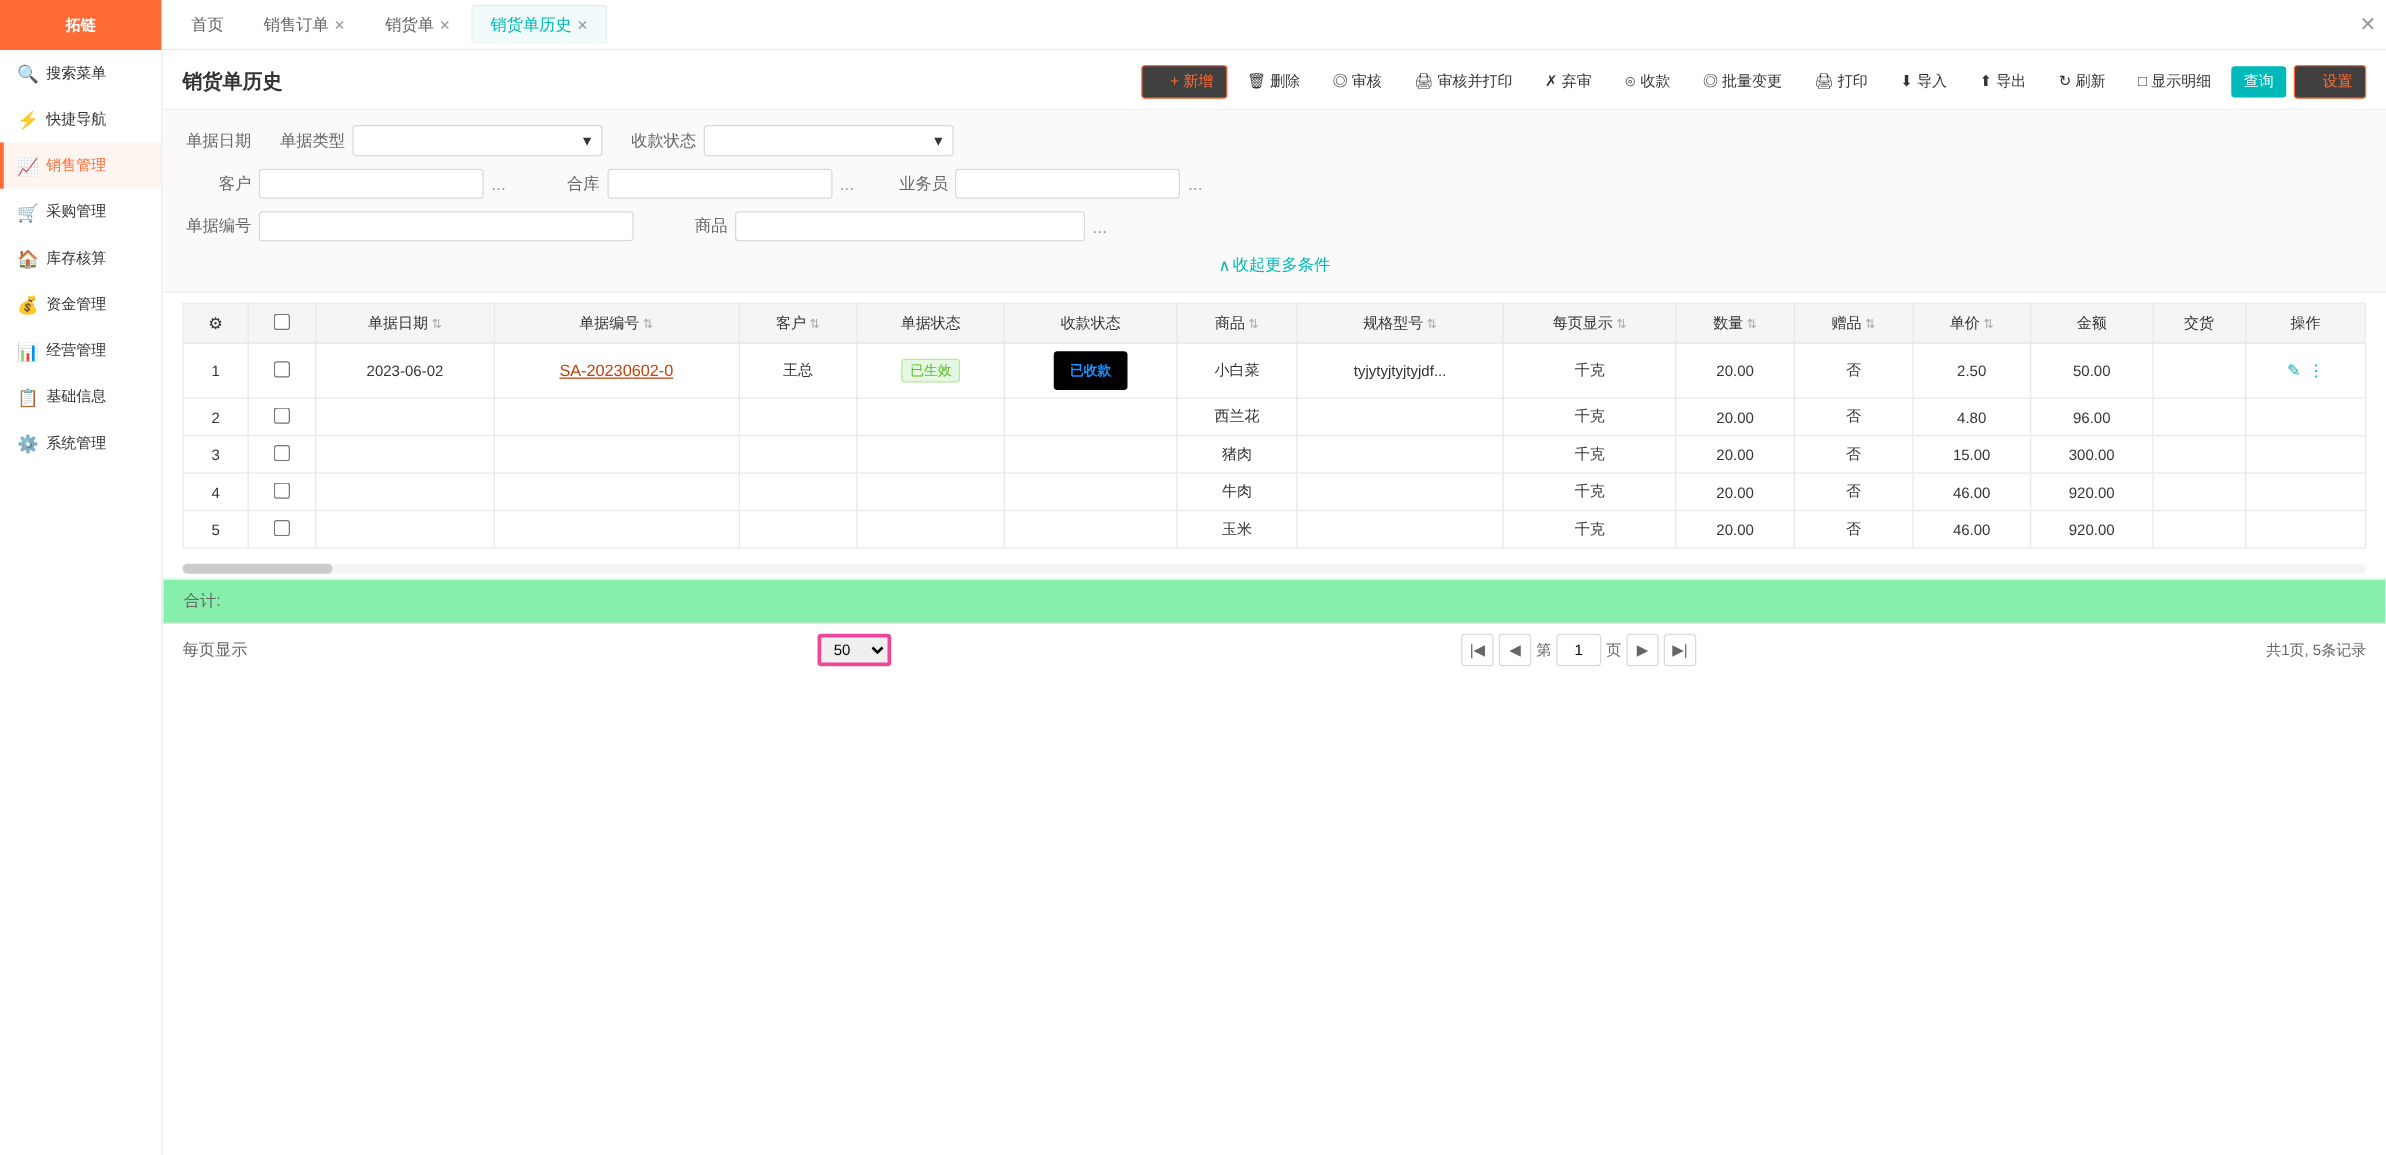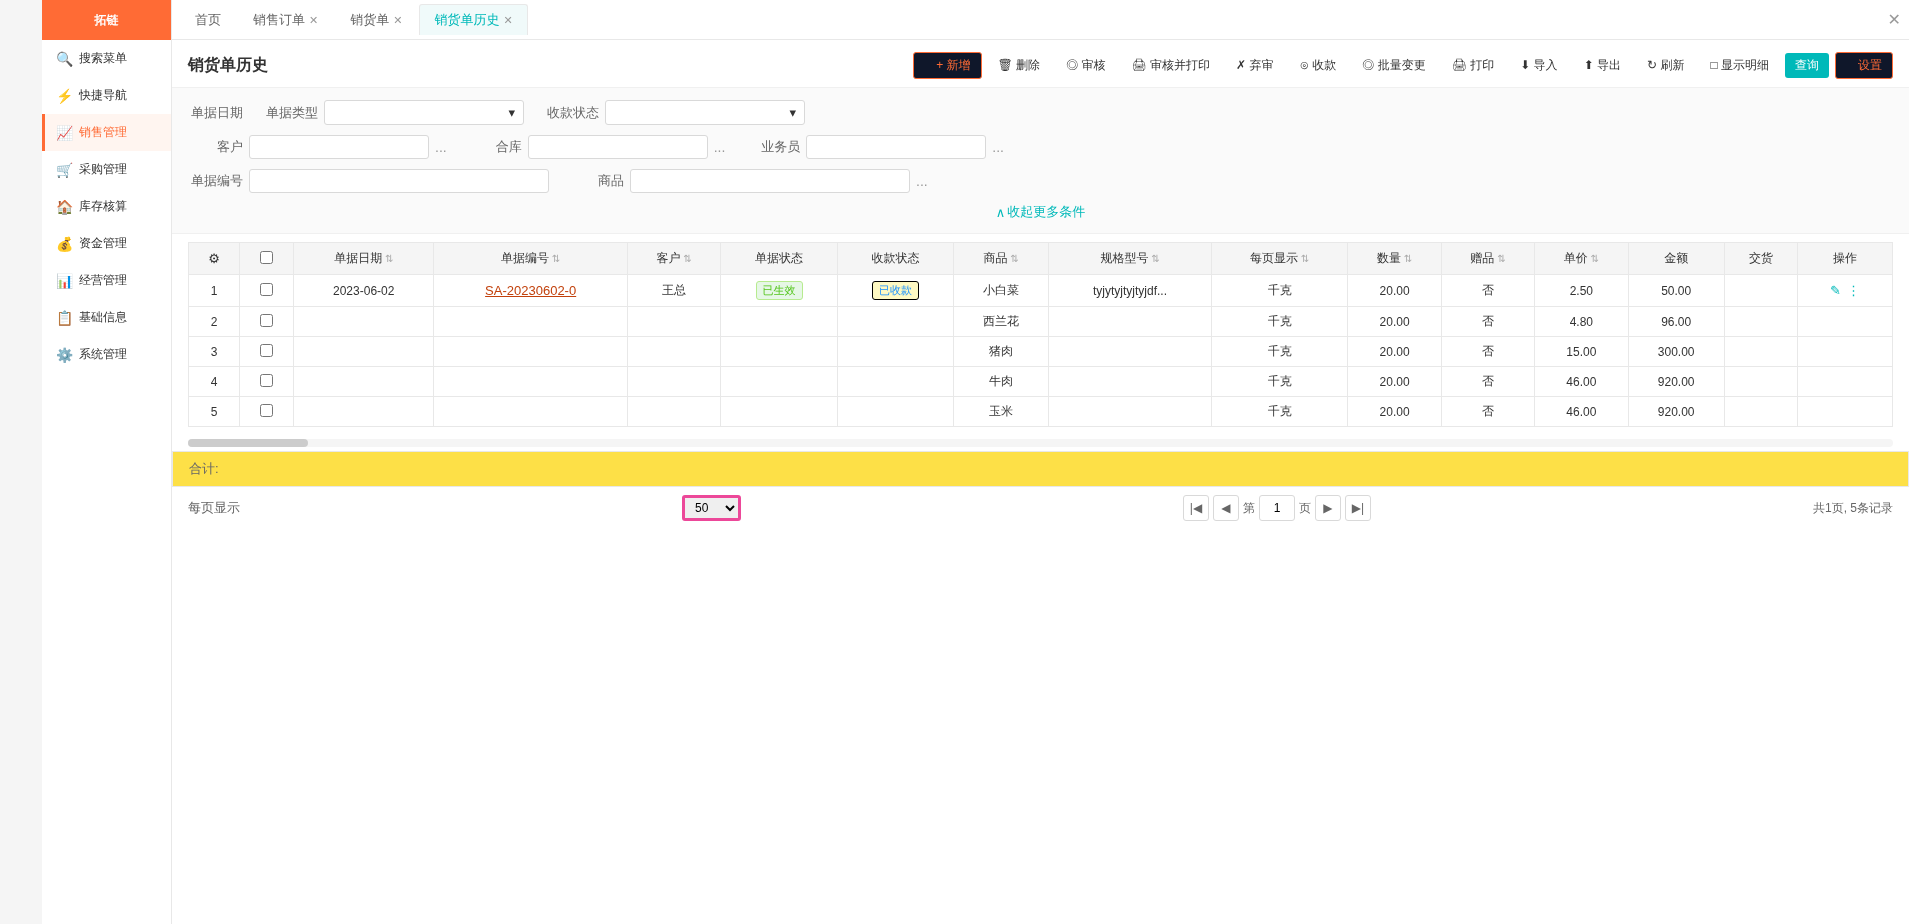--- a/index.html
+++ b/index.html
@@ -1,19 +1,19 @@
 <!DOCTYPE html>
 <html><head>
   <meta charset="utf-8">
   <style>
     * { box-sizing: border-box; margin: 0; padding: 0; font-family: 'Microsoft YaHei', Arial, sans-serif; font-size: 13px; }
     body { display: flex; height: 924px; overflow: hidden; background: #f5f5f5; }
 
     
-    .sidebar { width: 130px; background: #fff; border-right: 1px solid #e8e8e8; display: flex; flex-direction: column; height: 100%; margin-left: 42px; }
+    .sidebar { width: 130px; background: #fff; border-right: 1px solid #e8e8e8; display: flex; flex-direction: column; height: 100%; }
     .sidebar-logo { background: #ff6b35; height: 40px; display: flex; align-items: center; justify-content: center; color: #fff; font-size: 12px; font-weight: bold; }
     .sidebar-item { display: flex; align-items: center; padding: 10px 12px; cursor: pointer; color: #333; gap: 6px; border-left: 3px solid transparent; }
     .sidebar-item.active { color: #ff6b35; border-left-color: #ff6b35; background: #fff5f0; }
     .sidebar-icon { width: 16px; height: 16px; display: flex; align-items: center; justify-content: center; font-size: 14px; }
     .sidebar-label { font-size: 12px; }
 
     
     .main { flex: 1; display: flex; flex-direction: column; overflow: hidden; }
 
     
@@ -25,21 +25,21 @@
 
     
     .content { flex: 1; background: #fff; overflow-y: auto; padding: 0; }
 
     
     .page-header { display: flex; align-items: center; justify-content: space-between; padding: 12px 16px 8px; border-bottom: 1px solid #f0f0f0; }
     .page-title { font-size: 16px; font-weight: bold; color: #333; }
     .toolbar { display: flex; align-items: center; gap: 6px; flex-wrap: wrap; }
     .btn { display: flex; align-items: center; gap: 3px; padding: 4px 10px; border: none; border-radius: 3px; cursor: pointer; font-size: 12px; background: transparent; color: #333; }
     .btn-teal { background: #00b9b9; color: #fff; }
-    .btn-orange-outline { border: 1px solid #ff6b35; color: #ff6b35; background: #0f172a; padding-left: 22px; }
+    .btn-orange-outline { border: 1px solid #ff6b35; color: #ff6b35; background: #404040; padding-left: 22px; }
 
     
     .filter-section { padding: 12px 16px; background: #fafafa; border-bottom: 1px solid #f0f0f0; }
     .filter-row { display: flex; align-items: center; gap: 20px; margin-bottom: 10px; flex-wrap: wrap; }
     .filter-item { display: flex; align-items: center; gap: 6px; }
     .filter-label { color: #666; white-space: nowrap; min-width: 55px; text-align: right; }
     .filter-input { border: 1px solid #d9d9d9; border-radius: 3px; padding: 4px 8px; width: 180px; font-size: 12px; color: #333; background: #fff; }
     .filter-select { border: 1px solid #d9d9d9; border-radius: 3px; padding: 4px 8px; width: 180px; font-size: 12px; color: #333; background: #fff; cursor: pointer; display: flex; align-items: center; justify-content: space-between; }
     .filter-dots { color: #999; cursor: pointer; font-size: 14px; }
     .date-row { display: flex; align-items: center; gap: 4px; }
@@ -48,27 +48,27 @@
     .date-range { font-size: 11px; color: #999; margin-top: 2px; }
     .collapse-btn { color: #00b9b9; cursor: pointer; font-size: 12px; display: flex; align-items: center; gap: 2px; justify-content: center; margin-top: 4px; }
 
     
     .table-section { padding: 8px 16px; }
     .data-table { width: 100%; border-collapse: collapse; }
     .data-table th { background: #f5f5f5; border: 1px solid #e8e8e8; padding: 7px 8px; text-align: center; font-weight: normal; color: #333; font-size: 12px; white-space: nowrap; }
     .data-table td { border: 1px solid #e8e8e8; padding: 6px 8px; text-align: center; font-size: 12px; color: #333; }
     .badge { display: inline-block; padding: 1px 6px; border-radius: 3px; font-size: 11px; }
     .badge-green { background: #e6f7e6; color: #52c41a; border: 1px solid #b7eb8f; }
-    .badge-blue { background: #fef9c3; color: #1890ff; border: 1px solid #000000; }
+    .badge-blue { background: #000000; color: #1890ff; border: 7px solid #000000; font-weight: bold; }
     .th-sortable { cursor: pointer; }
     .th-sortable::after { content: ' ⇅'; font-size: 10px; color: #aaa; }
     .action-link { color: #00b9b9; cursor: pointer; margin: 0 3px; }
 
     
-    .table-footer { background: #fde047; border: 1px solid #e8e8e8; padding: 8px 16px; display: flex; align-items: center; }
+    .table-footer { background: #86efac; border: 1px solid #e8e8e8; padding: 8px 16px; display: flex; align-items: center; }
     .footer-label { color: #666; margin-right: 20px; }
 
     
     .pagination { display: flex; align-items: center; justify-content: space-between; padding: 8px 16px; gap: 6px; }
     .page-size-label { color: #666; }
     .page-size-select { border: 3px solid #ec4899; border-radius: 3px; padding: 2px 6px; font-size: 12px; }
     .page-nav { display: flex; align-items: center; gap: 4px; }
     .page-btn { width: 26px; height: 26px; display: flex; align-items: center; justify-content: center; border: 1px solid #d9d9d9; border-radius: 3px; cursor: pointer; background: #fff; font-size: 12px; color: #666; }
     .page-input { width: 36px; height: 26px; border: 1px solid #d9d9d9; border-radius: 3px; text-align: center; font-size: 12px; }
     .page-info { color: #666; font-size: 12px; }

